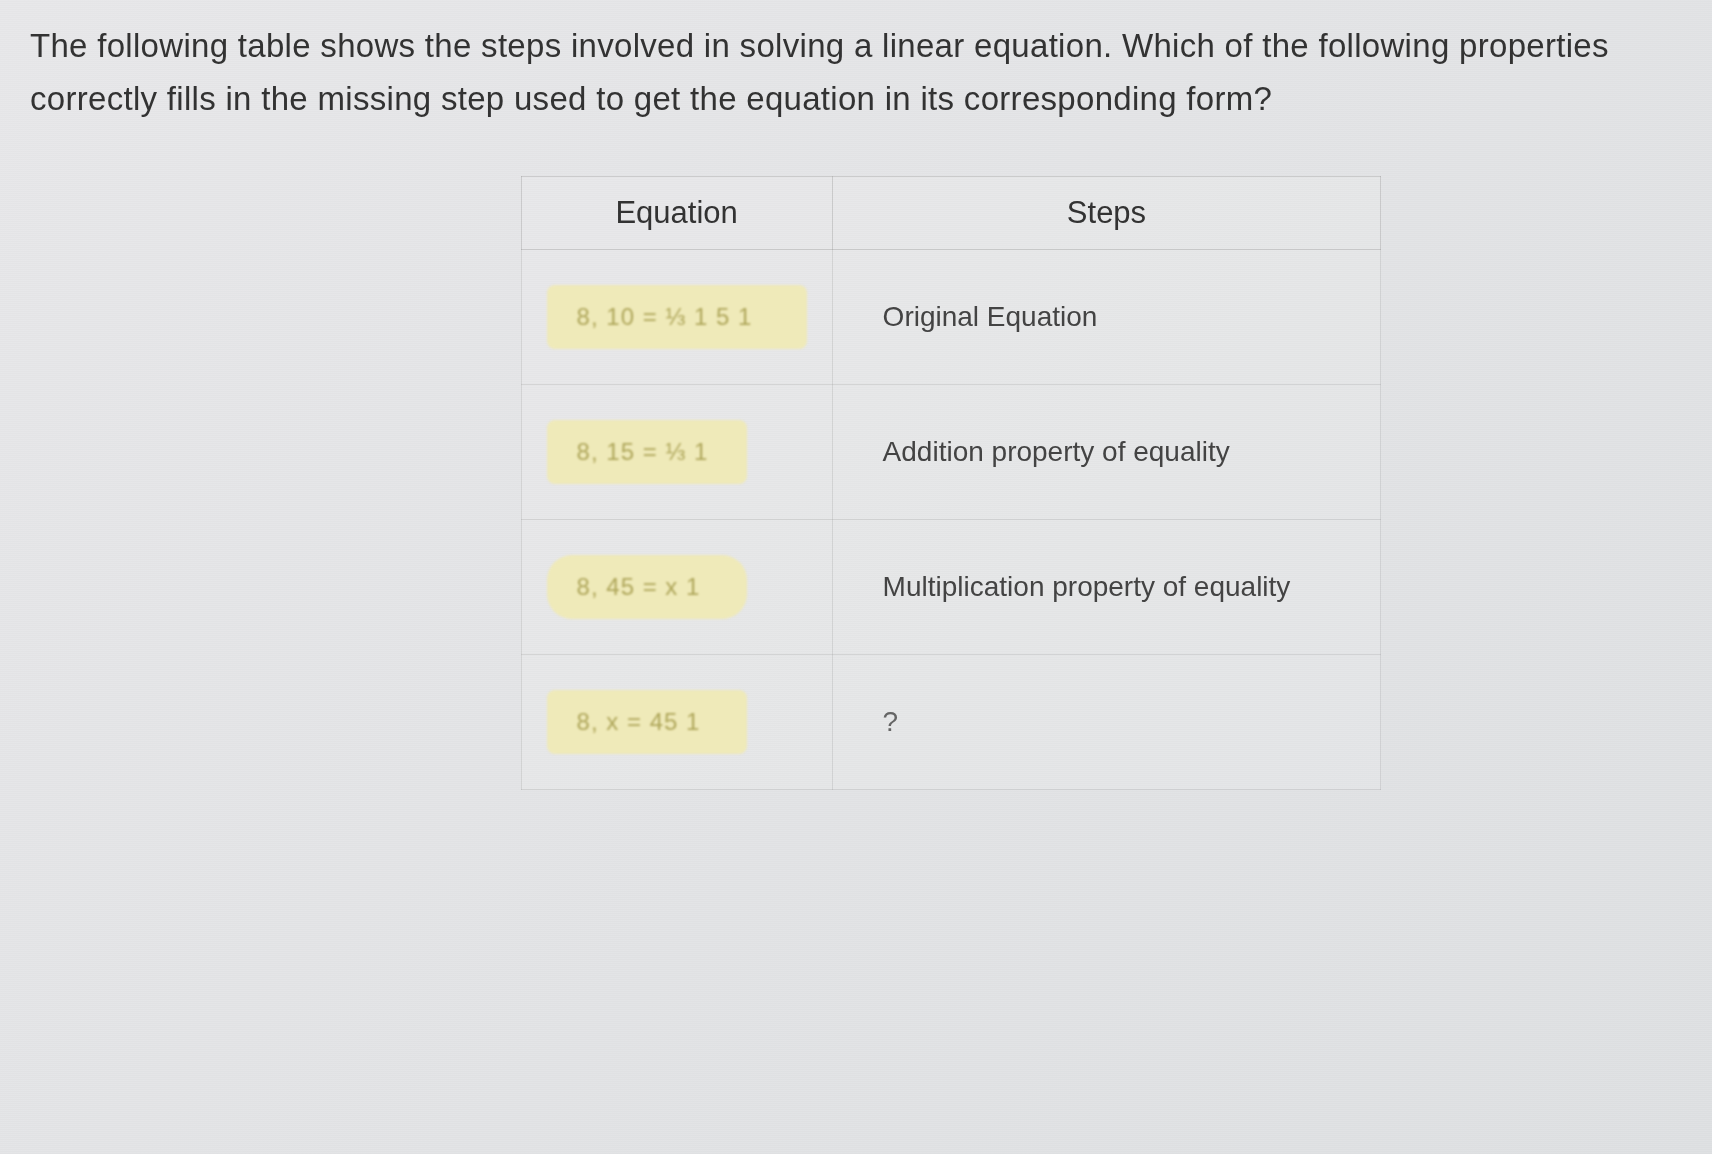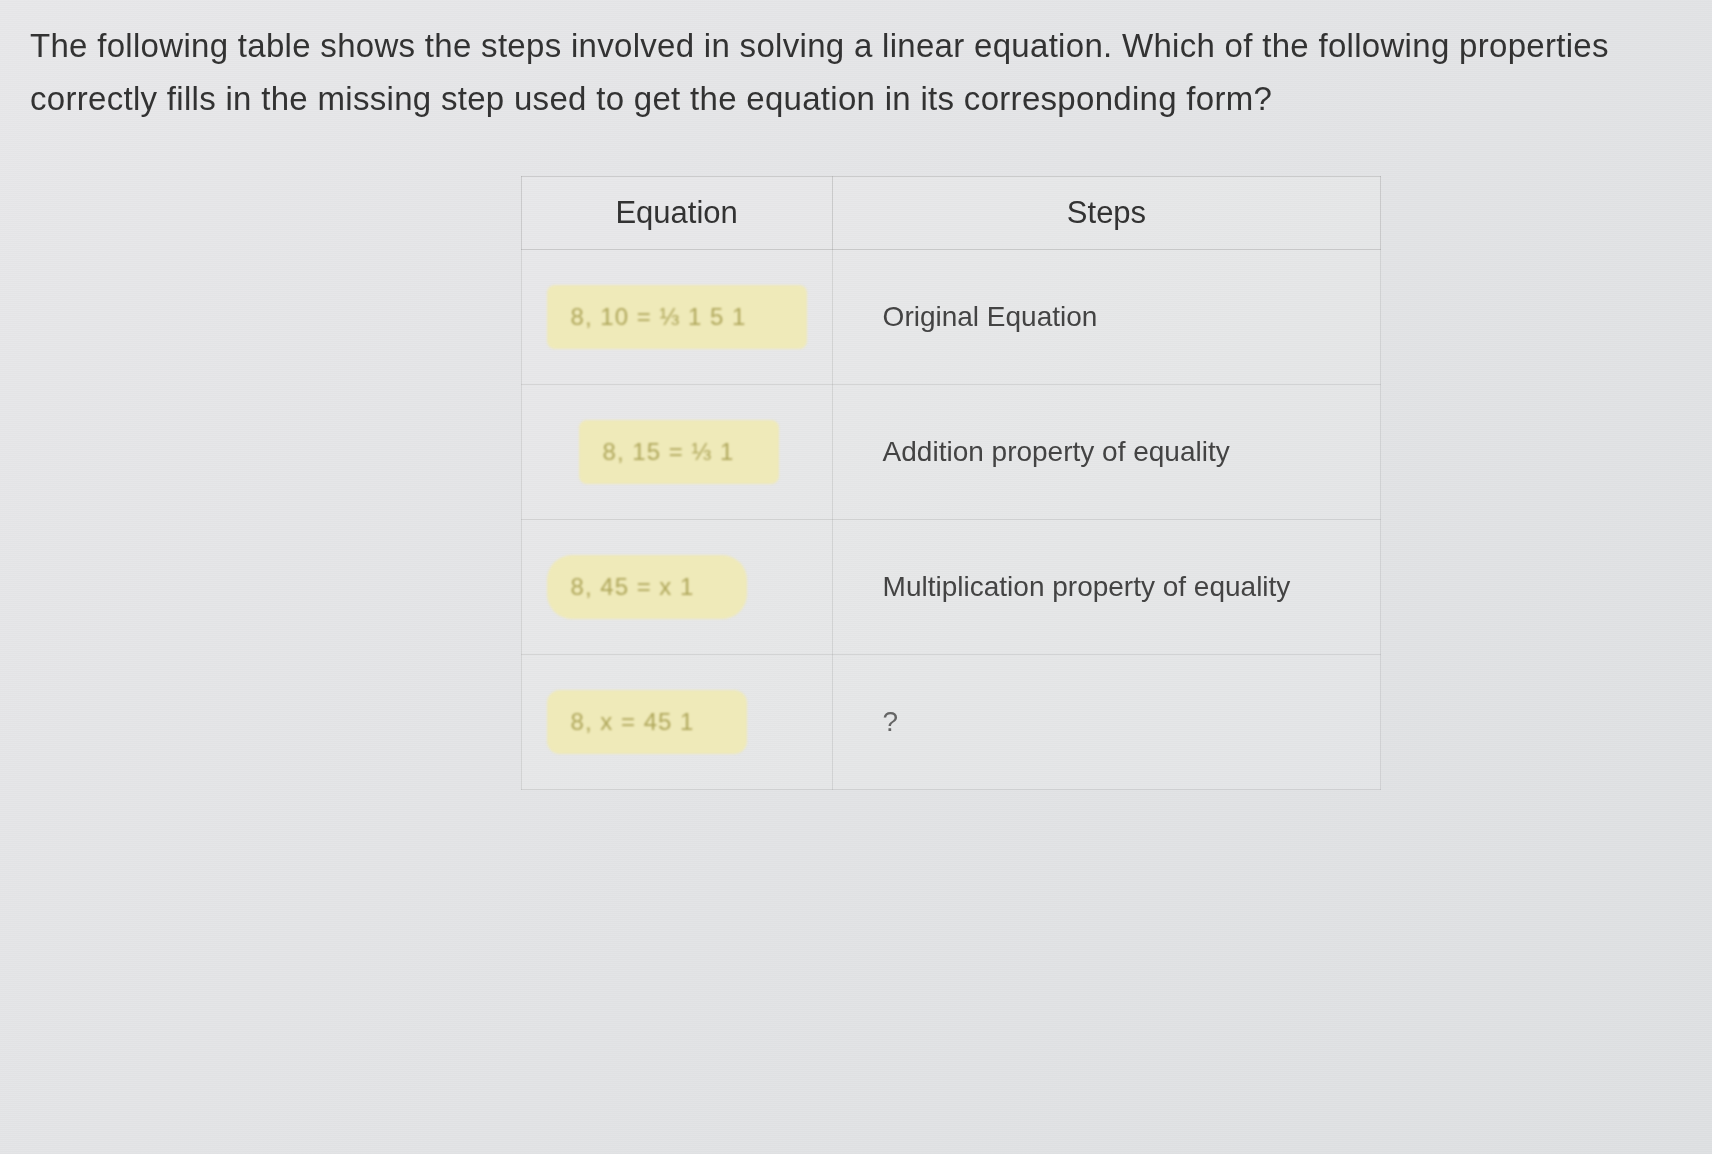--- a/index.html
+++ b/index.html
@@ -72,34 +72,34 @@
       text-align: left;
       padding-left: 50px;
       padding-right: 90px;
       white-space: nowrap;
     }
     
     .equation-box {
       display: inline-block;
       background: #f0eab4;
       border-radius: 8px;
-      padding: 18px 24px;
+      padding: 18px 30px;
       font-size: 24px;
       color: #a89f4a;
       font-weight: 500;
       letter-spacing: 1px;
       white-space: nowrap;
       filter: blur(0.8px);
       opacity: 0.9;
     }
     
     .eq1 { min-width: 260px; }
-    .eq2 { min-width: 200px; margin-left: 32px; }
+    .eq2 { min-width: 200px; }
     .eq3 { min-width: 200px; border-radius: 25px; }
-    .eq4 { min-width: 200px; border-radius: 13px; }
+    .eq4 { min-width: 200px; }
     
     .question-mark {
       text-align: center;
       color: #666;
     }
   </style>
 </head>
 <body>
 
 <div class="question-text">The following table shows the steps involved in solving a linear equation. Which of the following properties correctly fills in the missing step used to get the equation in its corresponding form?</div>

